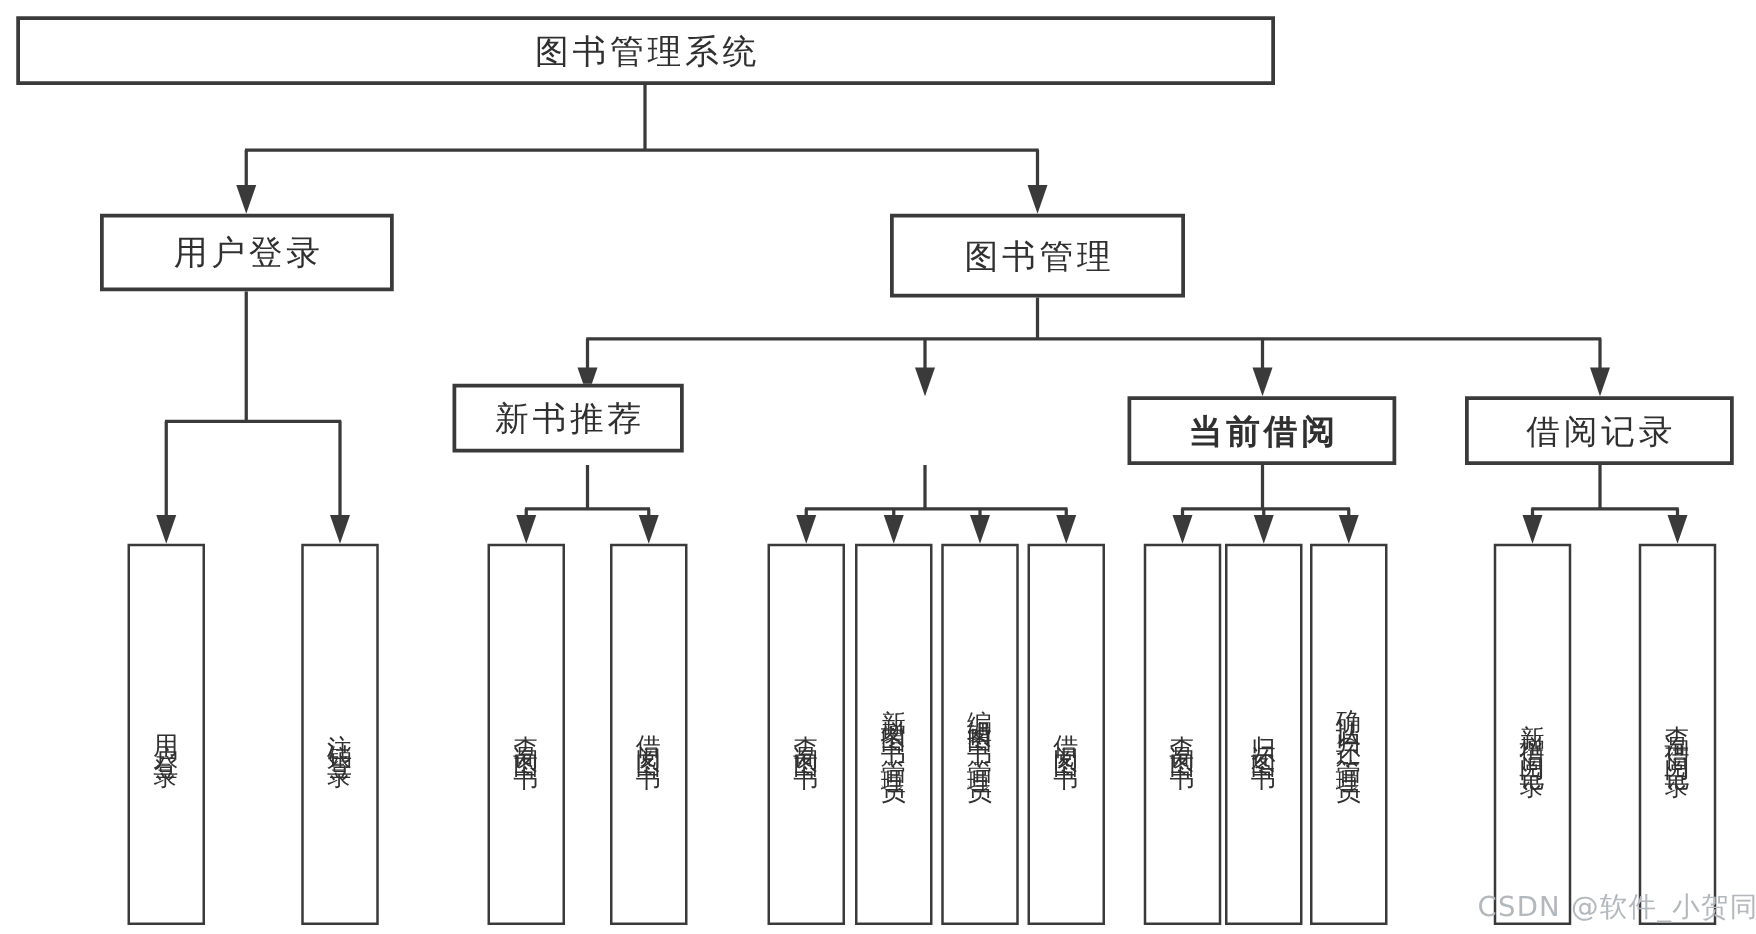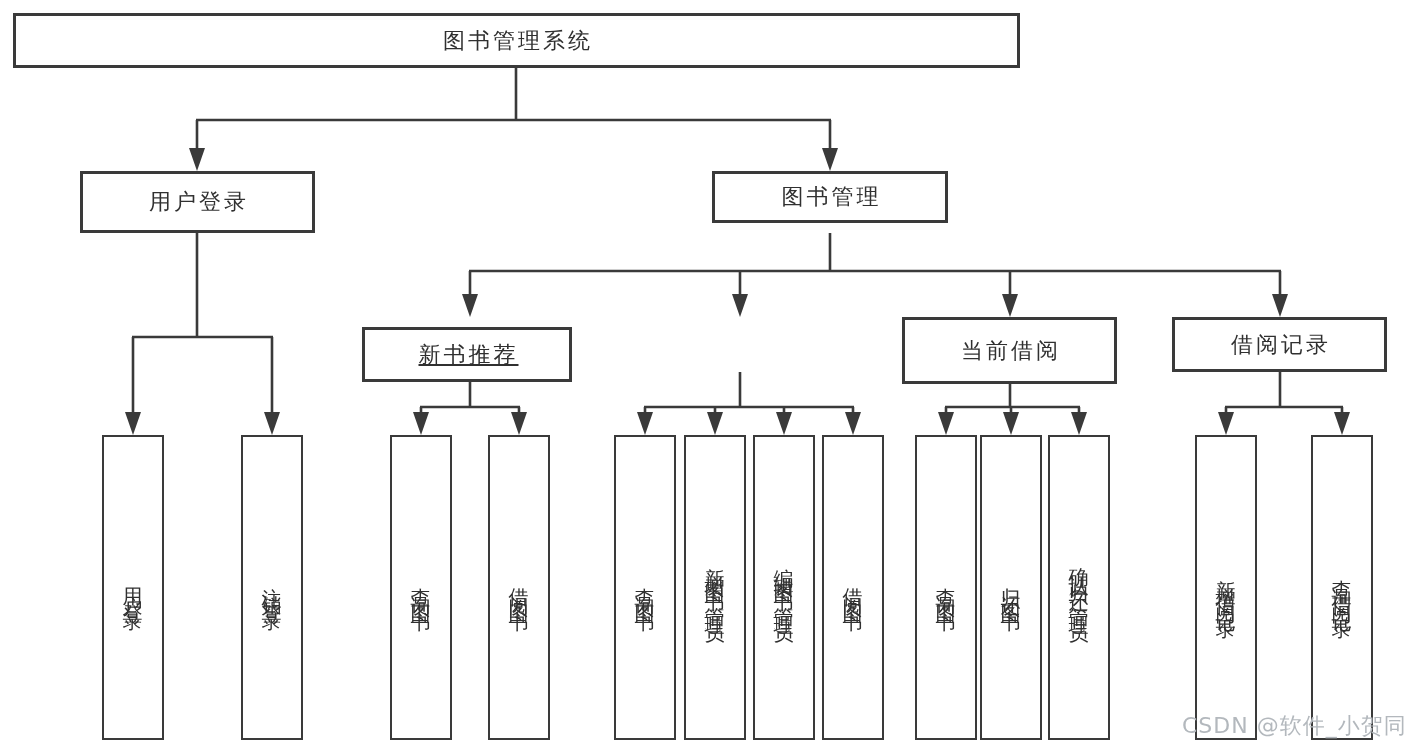--- a/index.html
+++ b/index.html
@@ -32,21 +32,21 @@
   }
   .node {
     position: absolute;
     box-sizing: border-box;
     background: #ffffff;
     border: 3px solid #3a3a3a;
     display: flex;
     align-items: center;
     justify-content: center;
     color: #303030;
-    font-size: 22px;
+    font-size: 27px;
     letter-spacing: 3px;
     text-indent: 3px; 
     white-space: nowrap;
   }
   .vnode {
     position: absolute;
     box-sizing: border-box;
     background: #ffffff;
     border: 2.6px solid #3a3a3a;
     display: flex;
@@ -117,24 +117,24 @@
     <g>
       <path d="M1280,372 V407 M1225,407 H1343 M1226,407 V414 M1342,407 V414"></path>
       <polygon points="1218,412 1234,412 1226,435"></polygon>
       <polygon points="1334,412 1350,412 1342,435"></polygon>
     </g>
   </svg>
 
   <div class="node" style="left:13px; top:13px; width:1007px; height:55px;">图书管理系统</div>
 
   <div class="node" style="left:80px; top:171px; width:235px; height:62px;">用户登录</div>
-  <div class="node" style="left:712px; top:171px; width:236px; height:52px;">图书管理</div>
+  <div class="node" style="left:712px; top:171px; width:236px; height:67px;">图书管理</div>
 
-  <div class="node" style="left:362px; top:327px; width:210px; height:55px;text-decoration:underline;">新书推荐</div>
-  <div class="node" style="left:902px; top:317px; width:215px; height:67px;">当前借阅</div>
+  <div class="node" style="left:362px; top:307px; width:185px; height:55px;">新书推荐</div>
+  <div class="node" style="left:902px; top:317px; width:215px; height:55px;font-weight:bold;">当前借阅</div>
   <div class="node" style="left:1172px; top:317px; width:215px; height:55px;">借阅记录</div>
 
   <div class="vnode" style="left:102px; top:435px; width:62px; height:305px;">
     <span class="vtext">用户登录</span>
   </div>
   <div class="vnode" style="left:241px; top:435px; width:62px; height:305px;">
     <span class="vtext">注销登录</span>
   </div>
 
   <div class="vnode" style="left:390px; top:435px; width:62px; height:305px;">

